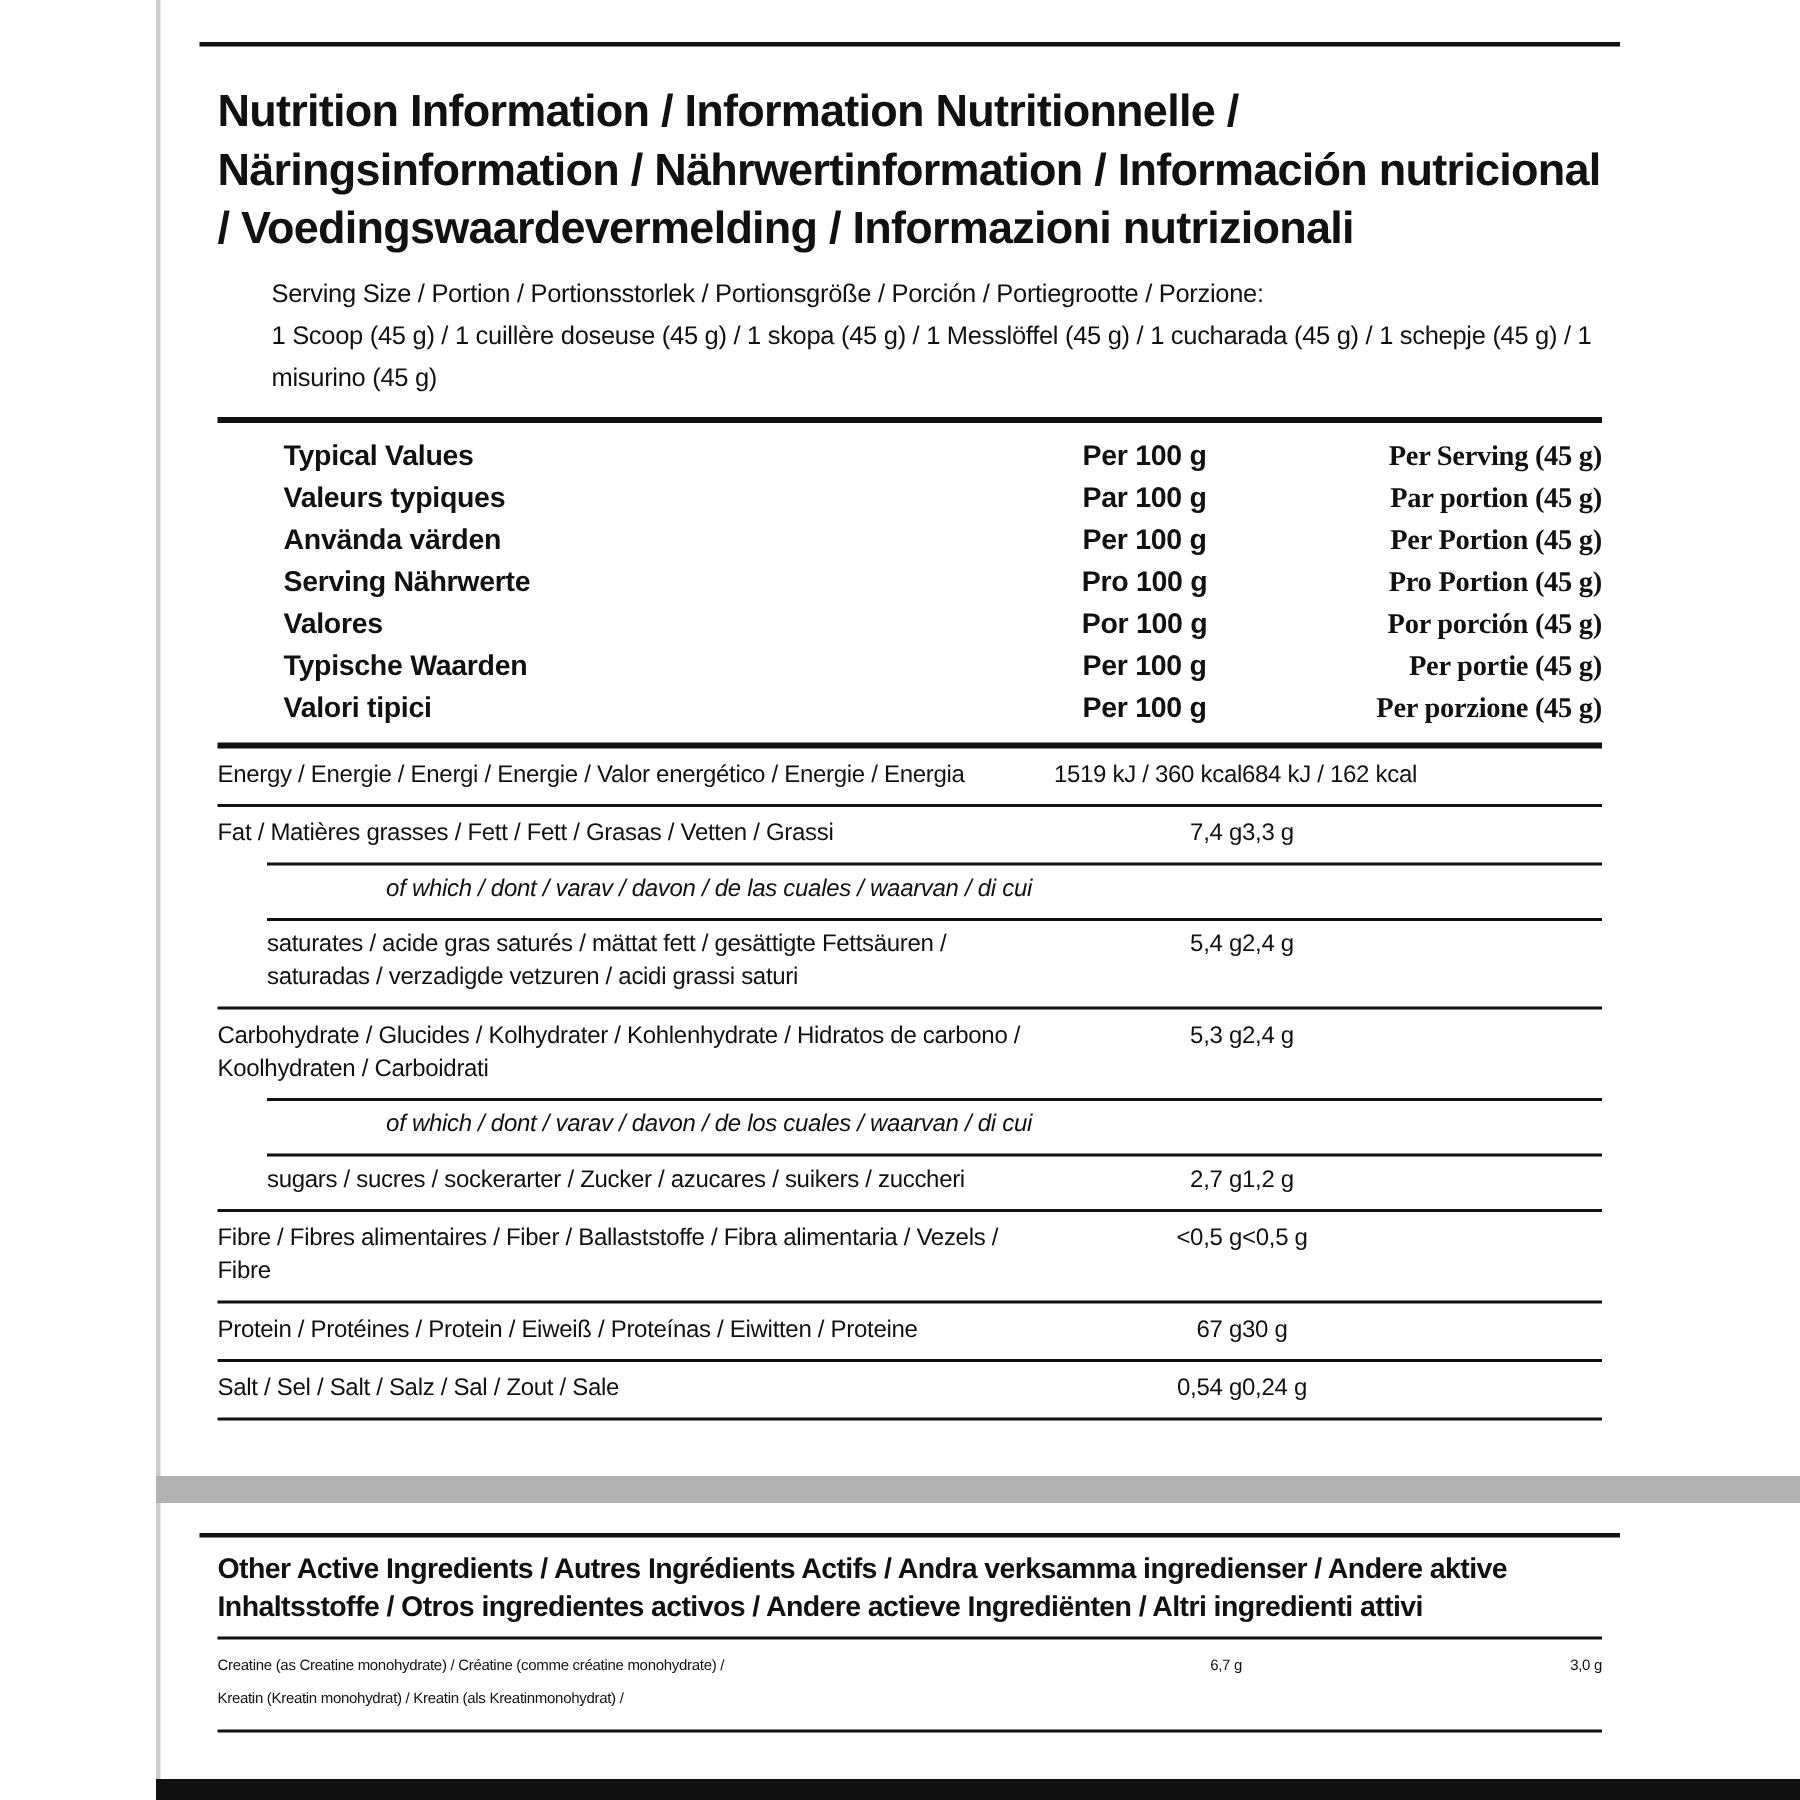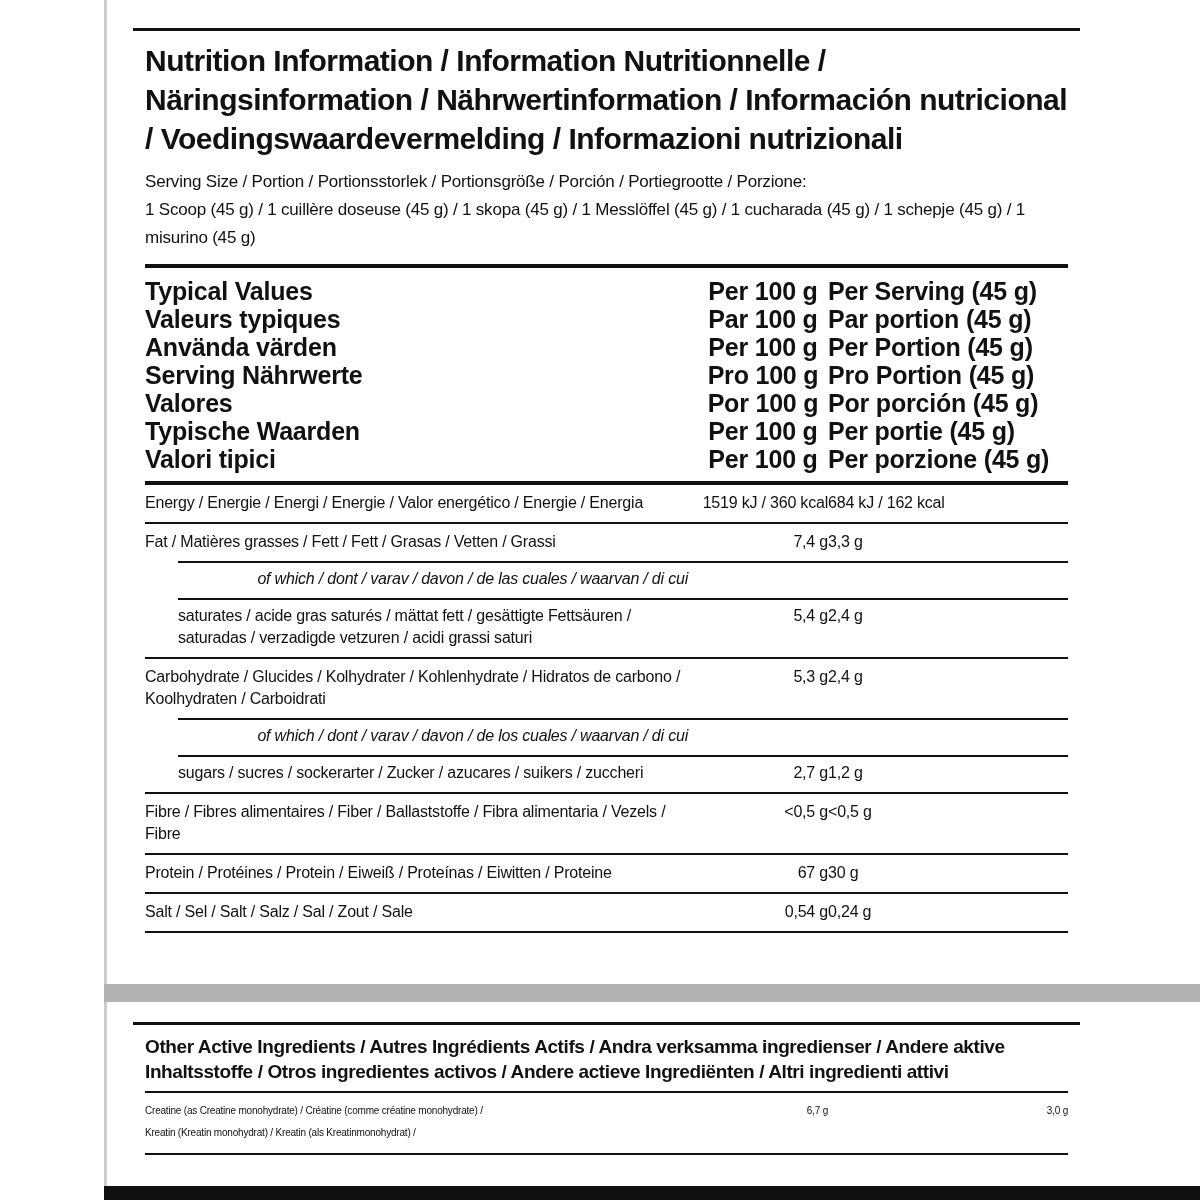--- a/index.html
+++ b/index.html
@@ -12,30 +12,30 @@
 
   .edge-line { position:absolute; left:104px; top:0; width:3px; height:1186px; background:#cccccc; }
   .gray-band { position:absolute; left:104px; top:984px; width:1096px; height:18px; background:#b2b2b2; }
   .black-bar { position:absolute; left:104px; top:1186px; width:1096px; height:14px; background:#101010; }
 
   .nutri-box {
     position:absolute; left:133px; top:28px; width:947px;
     border-top:3px solid #111; padding:0 12px;
   }
   .title {
-    margin-top:10px; font-size:30px; font-weight:bold; line-height:39px;
+    margin-top:24px; font-size:30px; font-weight:bold; line-height:39px;
     letter-spacing:-0.5px;
   }
-  .serving { margin-top:10px; font-size:17px; line-height:28px; letter-spacing:-0.2px; }
+  .serving { margin-top:10px; font-size:17px; line-height:28px; letter-spacing:-0.2px;margin-left:36px; }
 
   .hdr-table { margin-top:12px; border-top:4px solid #111; padding:9px 0 8px; }
-  .hrow { display:flex; font-weight:bold; font-size:25px; line-height:28px; letter-spacing:-0.2px; }
+  .hrow { display:flex; font-weight:bold; font-size:19px; line-height:28px; letter-spacing:-0.2px;margin-left:44px; }
   .hrow .c1 { flex:1; }
   .hrow .c2 { width:130px; text-align:center; }
-  .hrow .c3 { width:240px; text-align:left; }
+  .hrow .c3 { width:240px; text-align:right;font-family:Liberation Serif, serif; }
 
   .nutrients { border-top:4px solid #111; border-bottom:2px solid #111; }
   .nrow {
     display:flex; align-items:flex-start; position:relative;
     font-size:16px; line-height:22px; letter-spacing:-0.2px; padding:7px 0 8px;
   }
   .nrow .c1 { flex:1; padding-right:10px; }
   .nrow .c2 { width:130px; text-align:right; }
   .nrow .c3 { width:240px; text-align:left; }
   .nrow.line { border-top:2px solid #111; }

